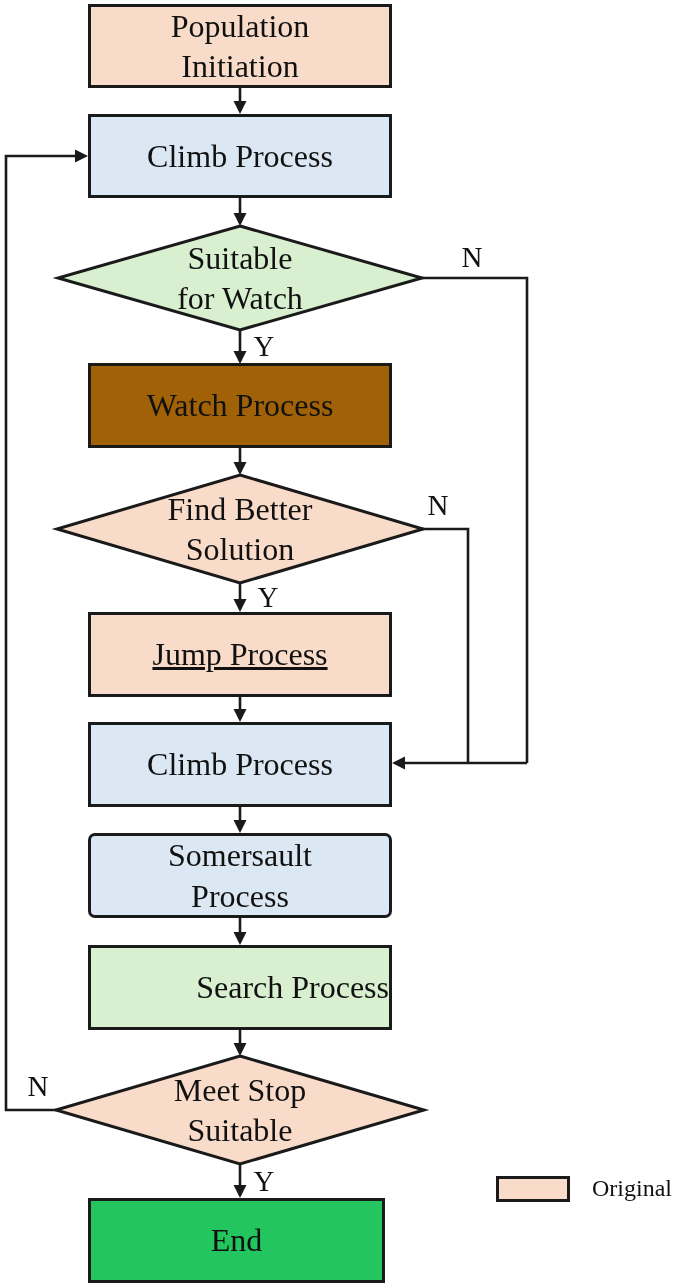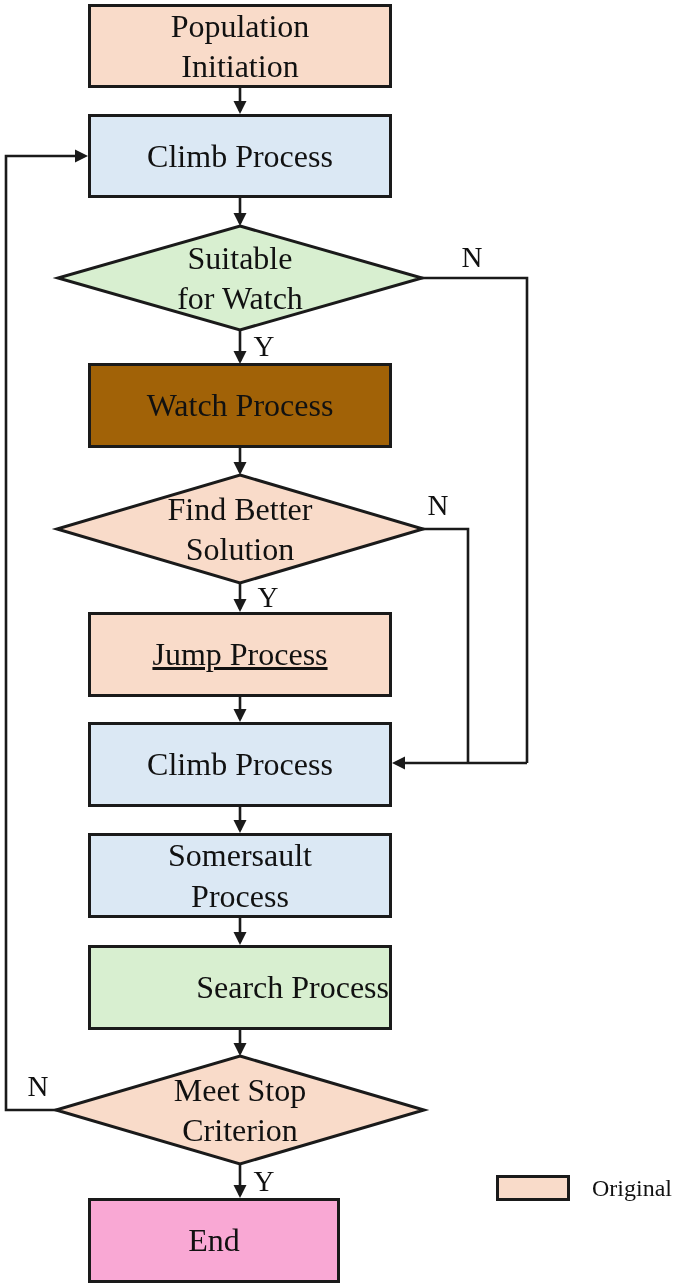--- a/index.html
+++ b/index.html
@@ -48,20 +48,21 @@
   .branch {
     position: absolute;
     transform: translate(-50%, -50%);
     font-size: 29px;
     color: #111111;
   }
   .legend-row {
     position: absolute;
     left: 496px;
     display: flex;
+    align-items: center;
     gap: 22px;
   }
   .legend-swatch {
     box-sizing: border-box;
     width: 74px;
     height: 26px;
     border: 3px solid #1a1a1a;
   }
   .legend-label {
     font-size: 24px;
@@ -127,39 +128,39 @@
   </div>
 
   <div class="node" style="left: 88px; top: 612px; width: 304px; height: 85px; background-color: rgb(249, 219, 201); text-decoration: underline;">
     <span class="node-label">Jump Process</span>
   </div>
 
   <div class="node" style="left: 88px; top: 722px; width: 304px; height: 85px; background-color: rgb(219, 232, 244);">
     <span class="node-label">Climb Process</span>
   </div>
 
-  <div class="node" style="left: 88px; top: 833px; width: 304px; height: 85px; background-color: rgb(219, 232, 244);">
+  <div class="node" style="left: 88px; top: 833px; width: 304px; height: 85px; background-color: rgb(219, 232, 244); border-radius: 7px;">
     <span class="node-label">Somersault
 Process</span>
   </div>
 
   <div class="node" style="left: 88px; top: 945px; width: 304px; height: 85px; background-color: rgb(216, 239, 208); justify-content: flex-end;">
     <span class="node-label">Search Process</span>
   </div>
 
-  <div class="node" style="left: 88px; top: 1198px; width: 252px; height: 85px; background-color: #f9a8d4;">
+  <div class="node" style="left: 88px; top: 1198px; width: 297px; height: 85px; background-color: #22c55e;">
     <span class="node-label">End</span>
   </div>
 
   <div class="diamond-label" style="left:240px;top:278px">Suitable
 for Watch</div>
   <div class="diamond-label" style="left:240px;top:529px">Find Better
 Solution</div>
   <div class="diamond-label" style="left:240px;top:1110px">Meet Stop
-Criterion</div>
+Suitable</div>
 
   <span class="branch" style="left:264px;top:346px">Y</span>
   <span class="branch" style="left:472px;top:257px">N</span>
   <span class="branch" style="left:268px;top:597px">Y</span>
   <span class="branch" style="left:438px;top:505px">N</span>
   <span class="branch" style="left:264px;top:1181px">Y</span>
   <span class="branch" style="left:38px;top:1086px">N</span>
 
   <div class="legend-row" style="top:1175px">
     <div class="legend-swatch" style="background-color: rgb(249, 219, 201);"></div>

